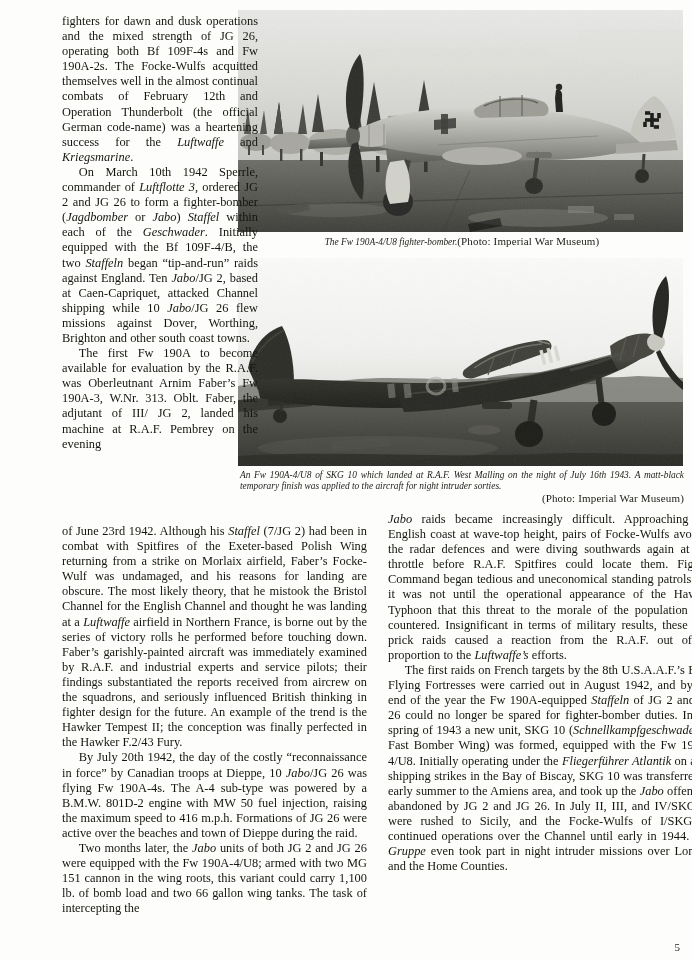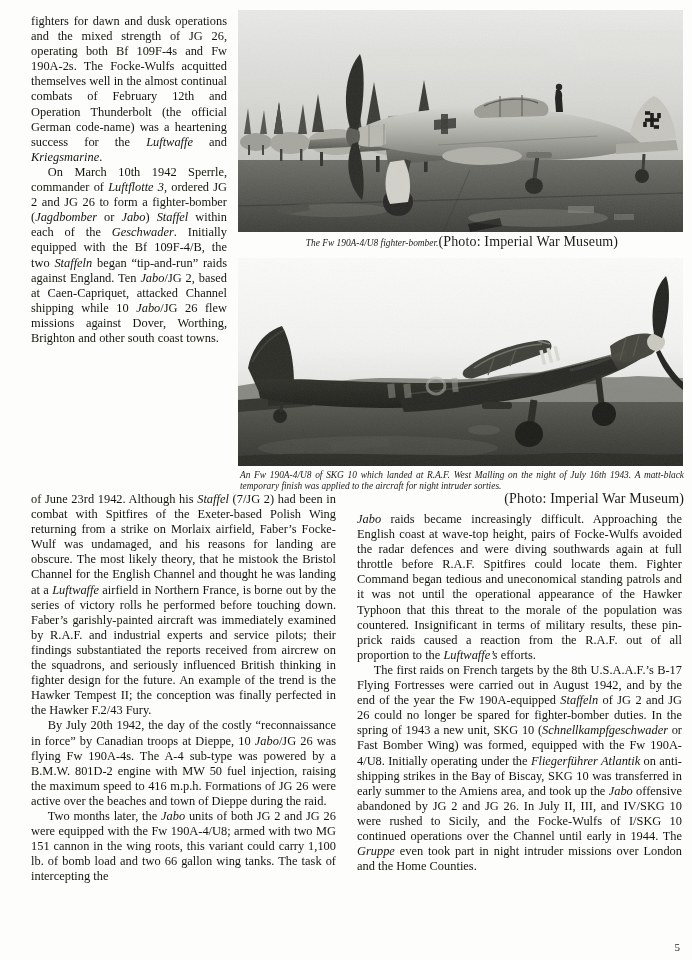--- a/index.html
+++ b/index.html
@@ -20,38 +20,39 @@
   }
 
   
   .col {
     position: absolute;
     text-align: justify;
     text-justify: inter-word;
     font-size: 12.4px;
     line-height: 15.1px;
     color: #15150f;
+    margin-left: 31px;
   }
   .col p {
     margin: 0;
   }
   .col p.ind {
     text-indent: 1.35em;
   }
 
   
   #narrow-col {
     left: 31px;
     top: 14px;
     width: 196px;
   }
   
   #wide-left-col {
     left: 31px;
-    top: 492px;
+    top: 524px;
     width: 305px;
   }
   
   #right-col {
     left: 357px;
     top: 512px;
     width: 325px;
   }
 
   
@@ -98,21 +99,21 @@
   }
   .cap-text {
     display: block;
     text-align: justify;
     text-justify: inter-word;
     font-family: Liberation Serif, serif;
   }
   .cap-credit {
     font-style: normal;
     float: right;
-    font-size: 14px;
+    font-size: 11px;
     letter-spacing: 0.15px;
   }
   .cap-row {
     display: flex;
     justify-content: center;
     align-items: baseline;
   }
 
   
   #page-number {
@@ -397,20 +398,21 @@
   <div class="caption" id="caption-two">
     <span class="cap-text">An Fw 190A-4/U8 of SKG 10 which landed at R.A.F. West Malling on the night of July 16th 1943. A matt-black temporary finish was applied to the aircraft for night intruder sorties.</span>
     <div style="text-align:right;">
       <span class="cap-credit" style="float:none;">(Photo: Imperial War Museum)</span>
     </div>
   </div>
 
   <div class="col" id="narrow-col">
     <p>fighters for dawn and dusk operations and the mixed strength of JG 26, operating both Bf 109F-4s and Fw 190A-2s. The Focke-Wulfs acquitted themselves well in the almost continual combats of February 12th and Operation Thunderbolt (the official German code-name) was a heartening success for the <i>Luftwaffe</i> and <i>Kriegsmarine</i>.</p>
     <p class="ind">On March 10th 1942 Sperrle, commander of <i>Luftflotte 3</i>, ordered JG 2 and JG 26 to form a fighter-bomber (<i>Jagdbomber</i> or <i>Jabo</i>) <i>Staffel</i> within each of the <i>Geschwader</i>. Initially equipped with the Bf 109F-4/B, the two <i>Staffeln</i> began “tip-and-run” raids against England. Ten <i>Jabo</i>/JG 2, based at Caen-Capriquet, attacked Channel shipping while 10 <i>Jabo</i>/JG 26 flew missions against Dover, Worthing, Brighton and other south coast towns.</p>
+    <p class="ind">The first Fw 190A to become available for evaluation by the R.A.F. was Oberleutnant Arnim Faber’s Fw 190A-3, W.Nr. 313. Oblt. Faber, the adjutant of III/ JG 2, landed his machine at R.A.F. Pembrey on the evening</p>
   </div>
 
   <div class="col" id="wide-left-col">
     <p>of June 23rd 1942. Although his <i>Staffel</i> (7/JG 2) had been in combat with Spitfires of the Exeter-based Polish Wing returning from a strike on Morlaix airfield, Faber’s Focke-Wulf was undamaged, and his reasons for landing are obscure. The most likely theory, that he mistook the Bristol Channel for the English Channel and thought he was landing at a <i>Luftwaffe</i> airfield in Northern France, is borne out by the series of victory rolls he performed before touching down. Faber’s garishly-painted aircraft was immediately examined by R.A.F. and industrial experts and service pilots; their findings substantiated the reports received from aircrew on the squadrons, and seriously influenced British thinking in fighter design for the future. An example of the trend is the Hawker Tempest II; the conception was finally perfected in the Hawker F.2/43 Fury.</p>
     <p class="ind">By July 20th 1942, the day of the costly “reconnaissance in force” by Canadian troops at Dieppe, 10 <i>Jabo</i>/JG 26 was flying Fw 190A-4s. The A-4 sub-type was powered by a B.M.W. 801D-2 engine with MW 50 fuel injection, raising the maximum speed to 416 m.p.h. Formations of JG 26 were active over the beaches and town of Dieppe during the raid.</p>
     <p class="ind">Two months later, the <i>Jabo</i> units of both JG 2 and JG 26 were equipped with the Fw 190A-4/U8; armed with two MG 151 cannon in the wing roots, this variant could carry 1,100 lb. of bomb load and two 66 gallon wing tanks. The task of intercepting the</p>
   </div>
 
   <div class="col" id="right-col">
     <p><i>Jabo</i> raids became increasingly difficult. Approaching the English coast at wave-top height, pairs of Focke-Wulfs avoided the radar defences and were diving southwards again at full throttle before R.A.F. Spitfires could locate them. Fighter Command began tedious and uneconomical standing patrols and it was not until the operational appearance of the Hawker Typhoon that this threat to the morale of the population was countered. Insignificant in terms of military results, these pin-prick raids caused a reaction from the R.A.F. out of all proportion to the <i>Luftwaffe’s</i> efforts.</p>

